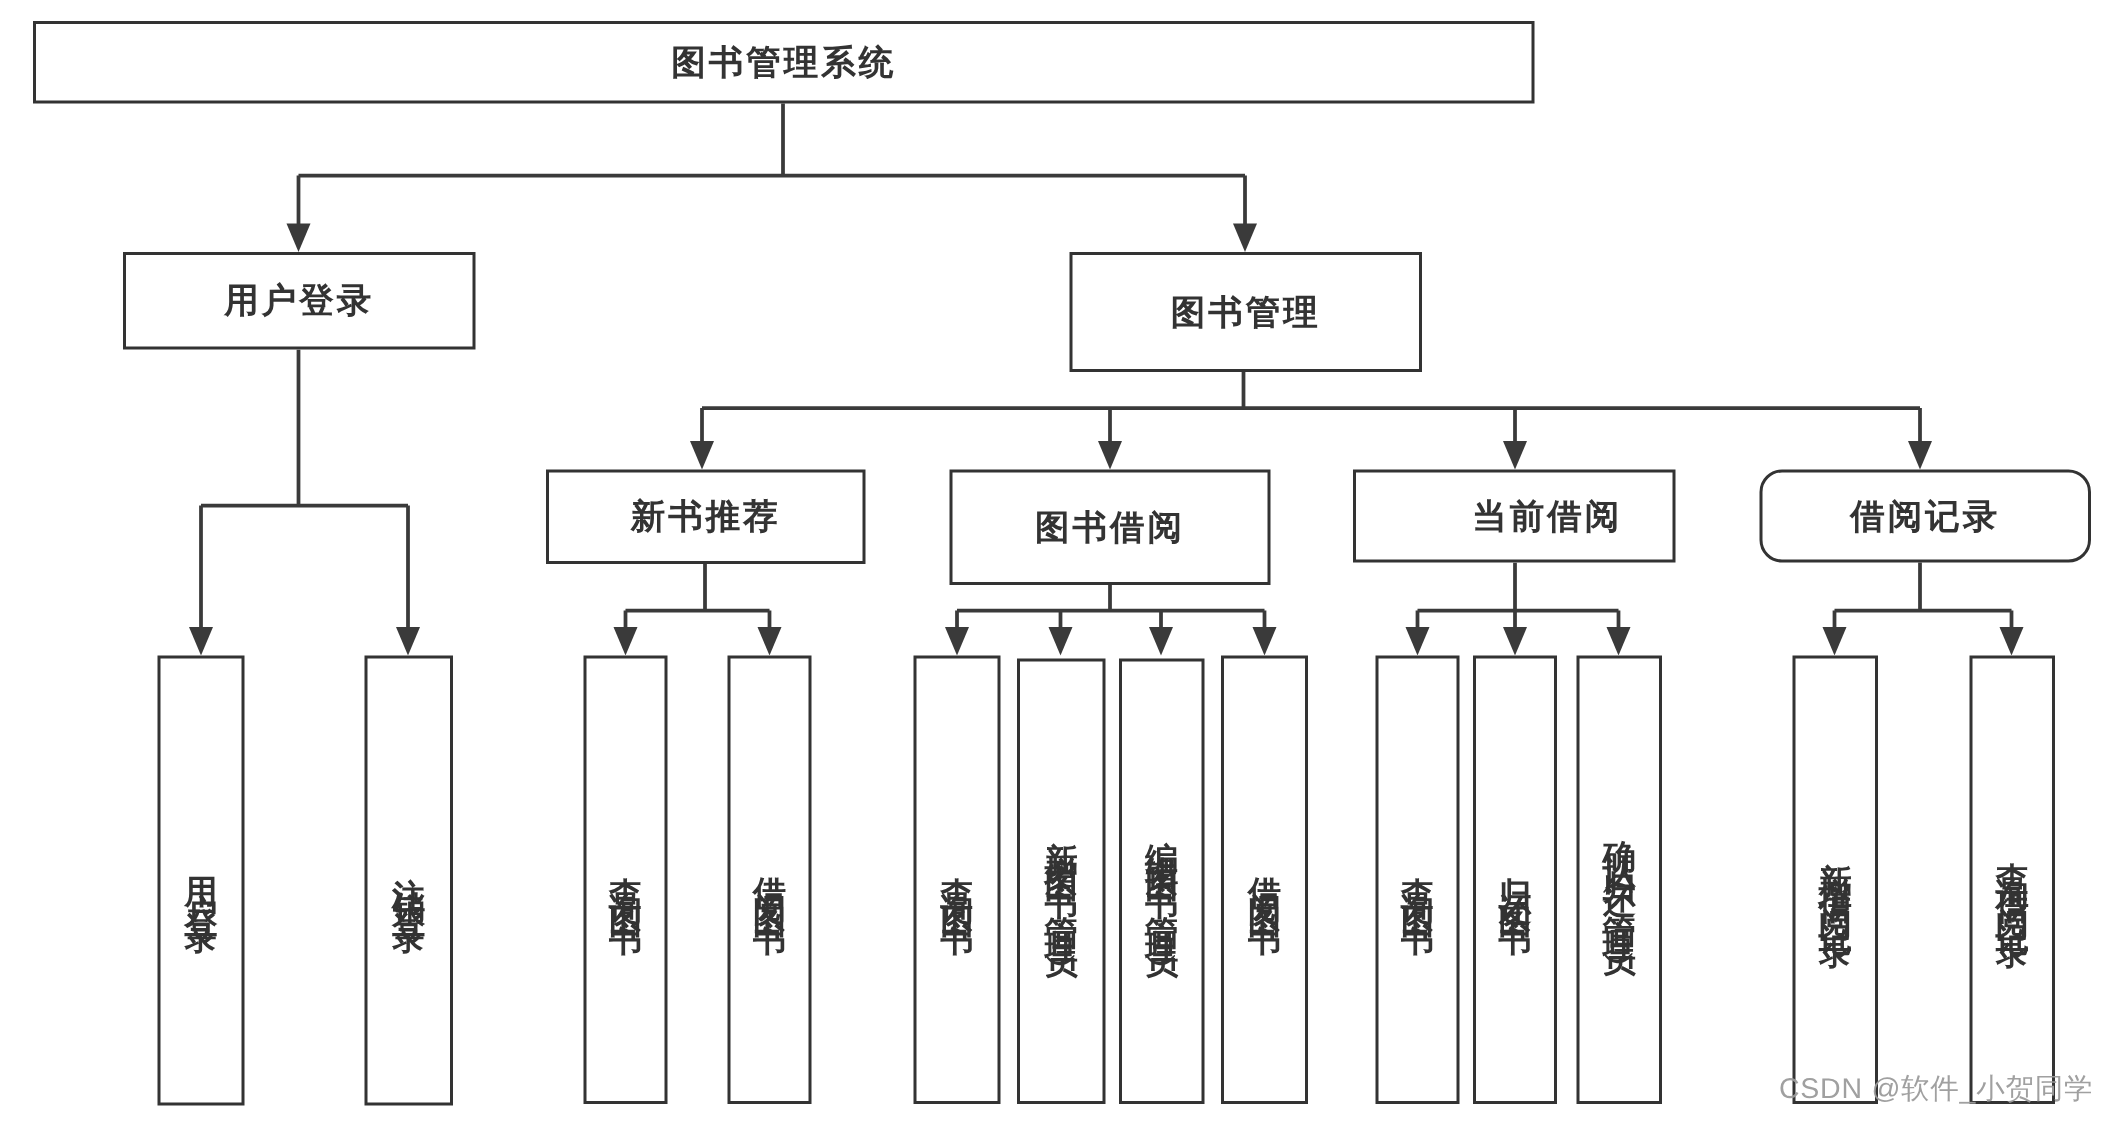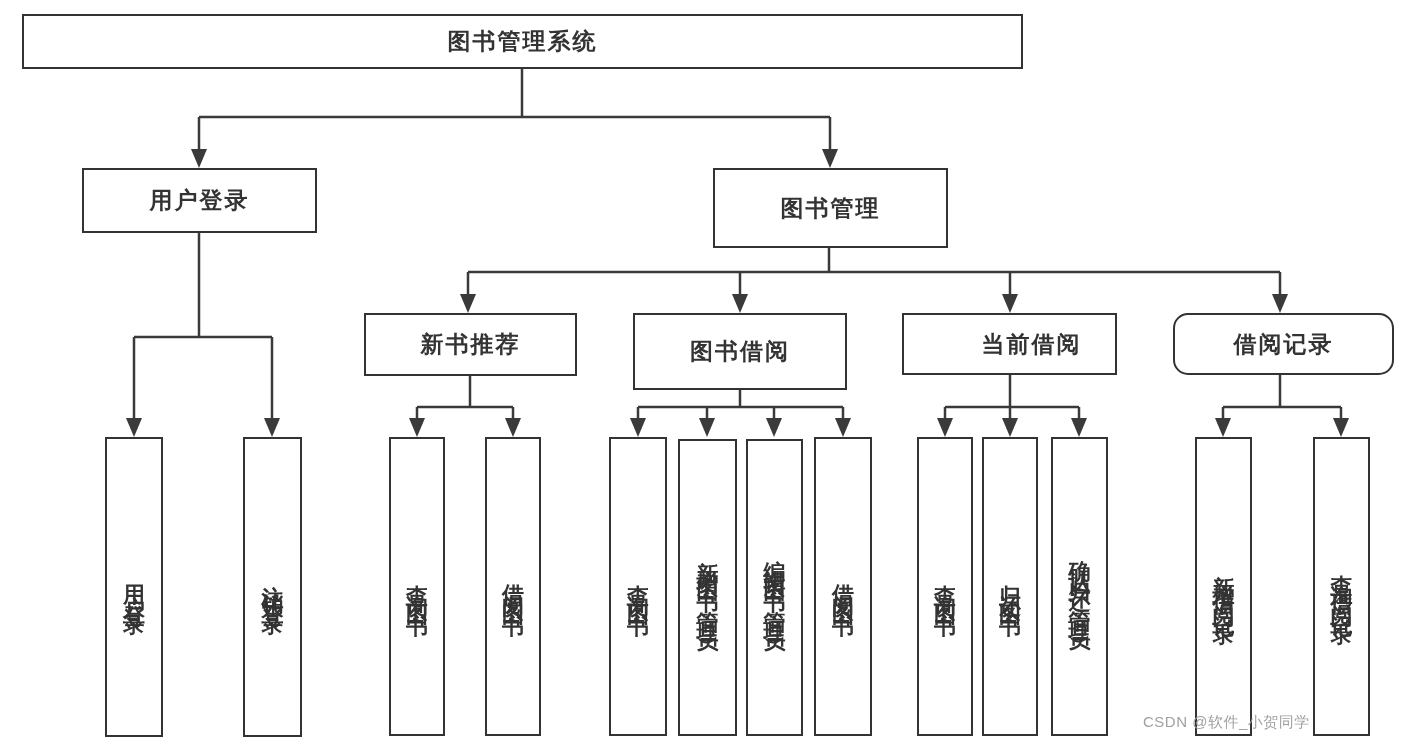--- a/index.html
+++ b/index.html
@@ -39,23 +39,23 @@
   .vbox .vtext {
     writing-mode: vertical-rl;
     text-orientation: mixed;
     font-size: 22px;
     letter-spacing: 10px;
     line-height: 1;
     white-space: nowrap;
   }
   .watermark {
     position: absolute;
-    left: 1143px;
+    left: 1186px;
     top: 713px;
-    font-size: 15px;
+    font-size: 19px;
     letter-spacing: 0.5px;
     white-space: nowrap;
     z-index: 5;
     opacity: 0.95;
   }
 </style>
 </head>
 <body>
 
 <div class="canvas">

